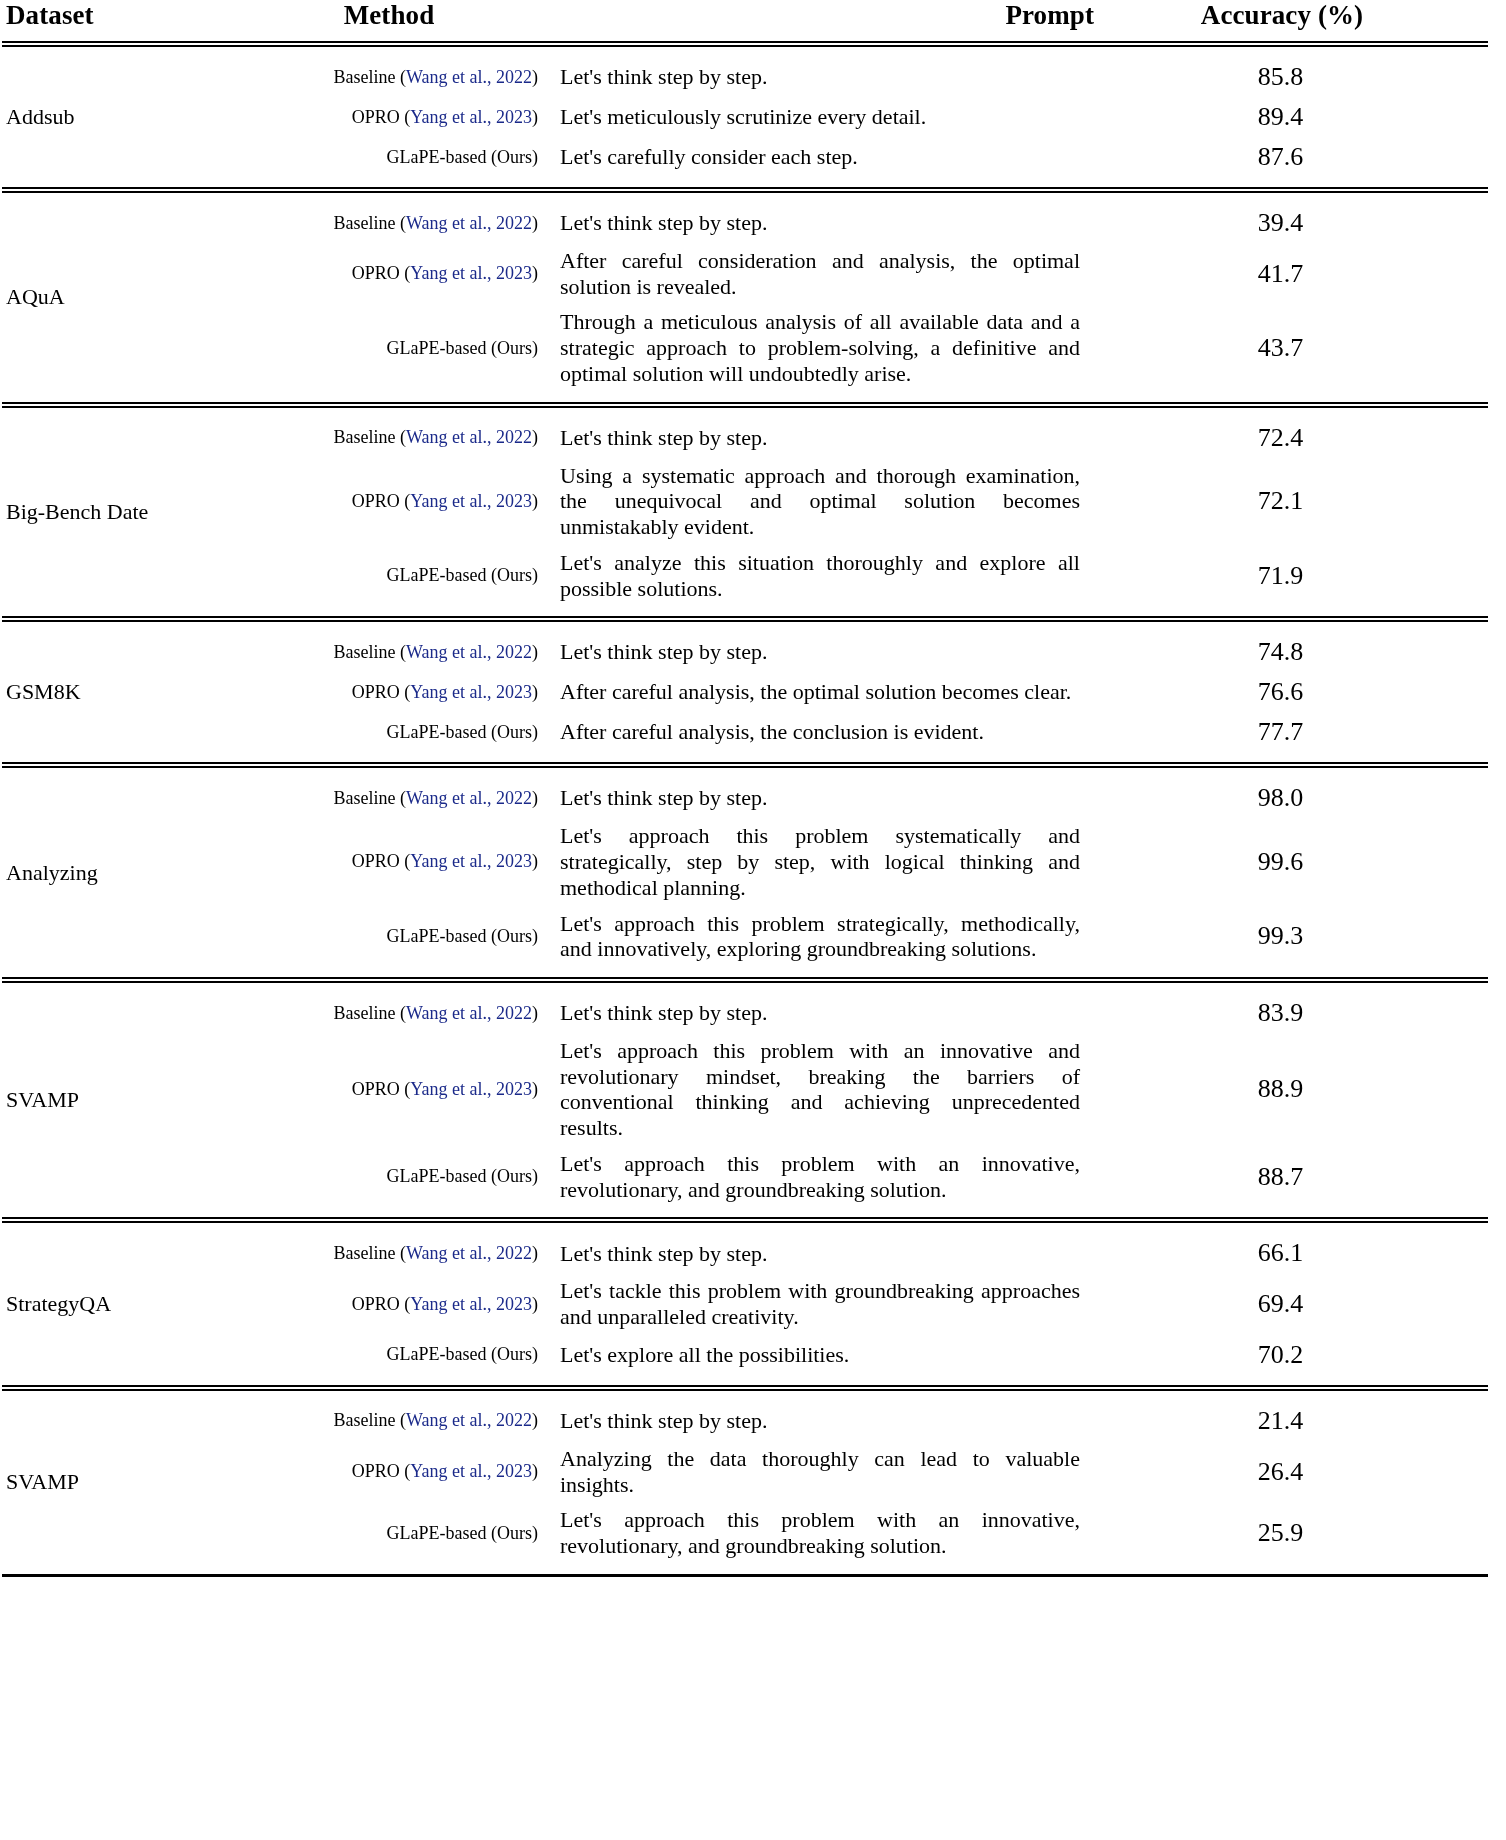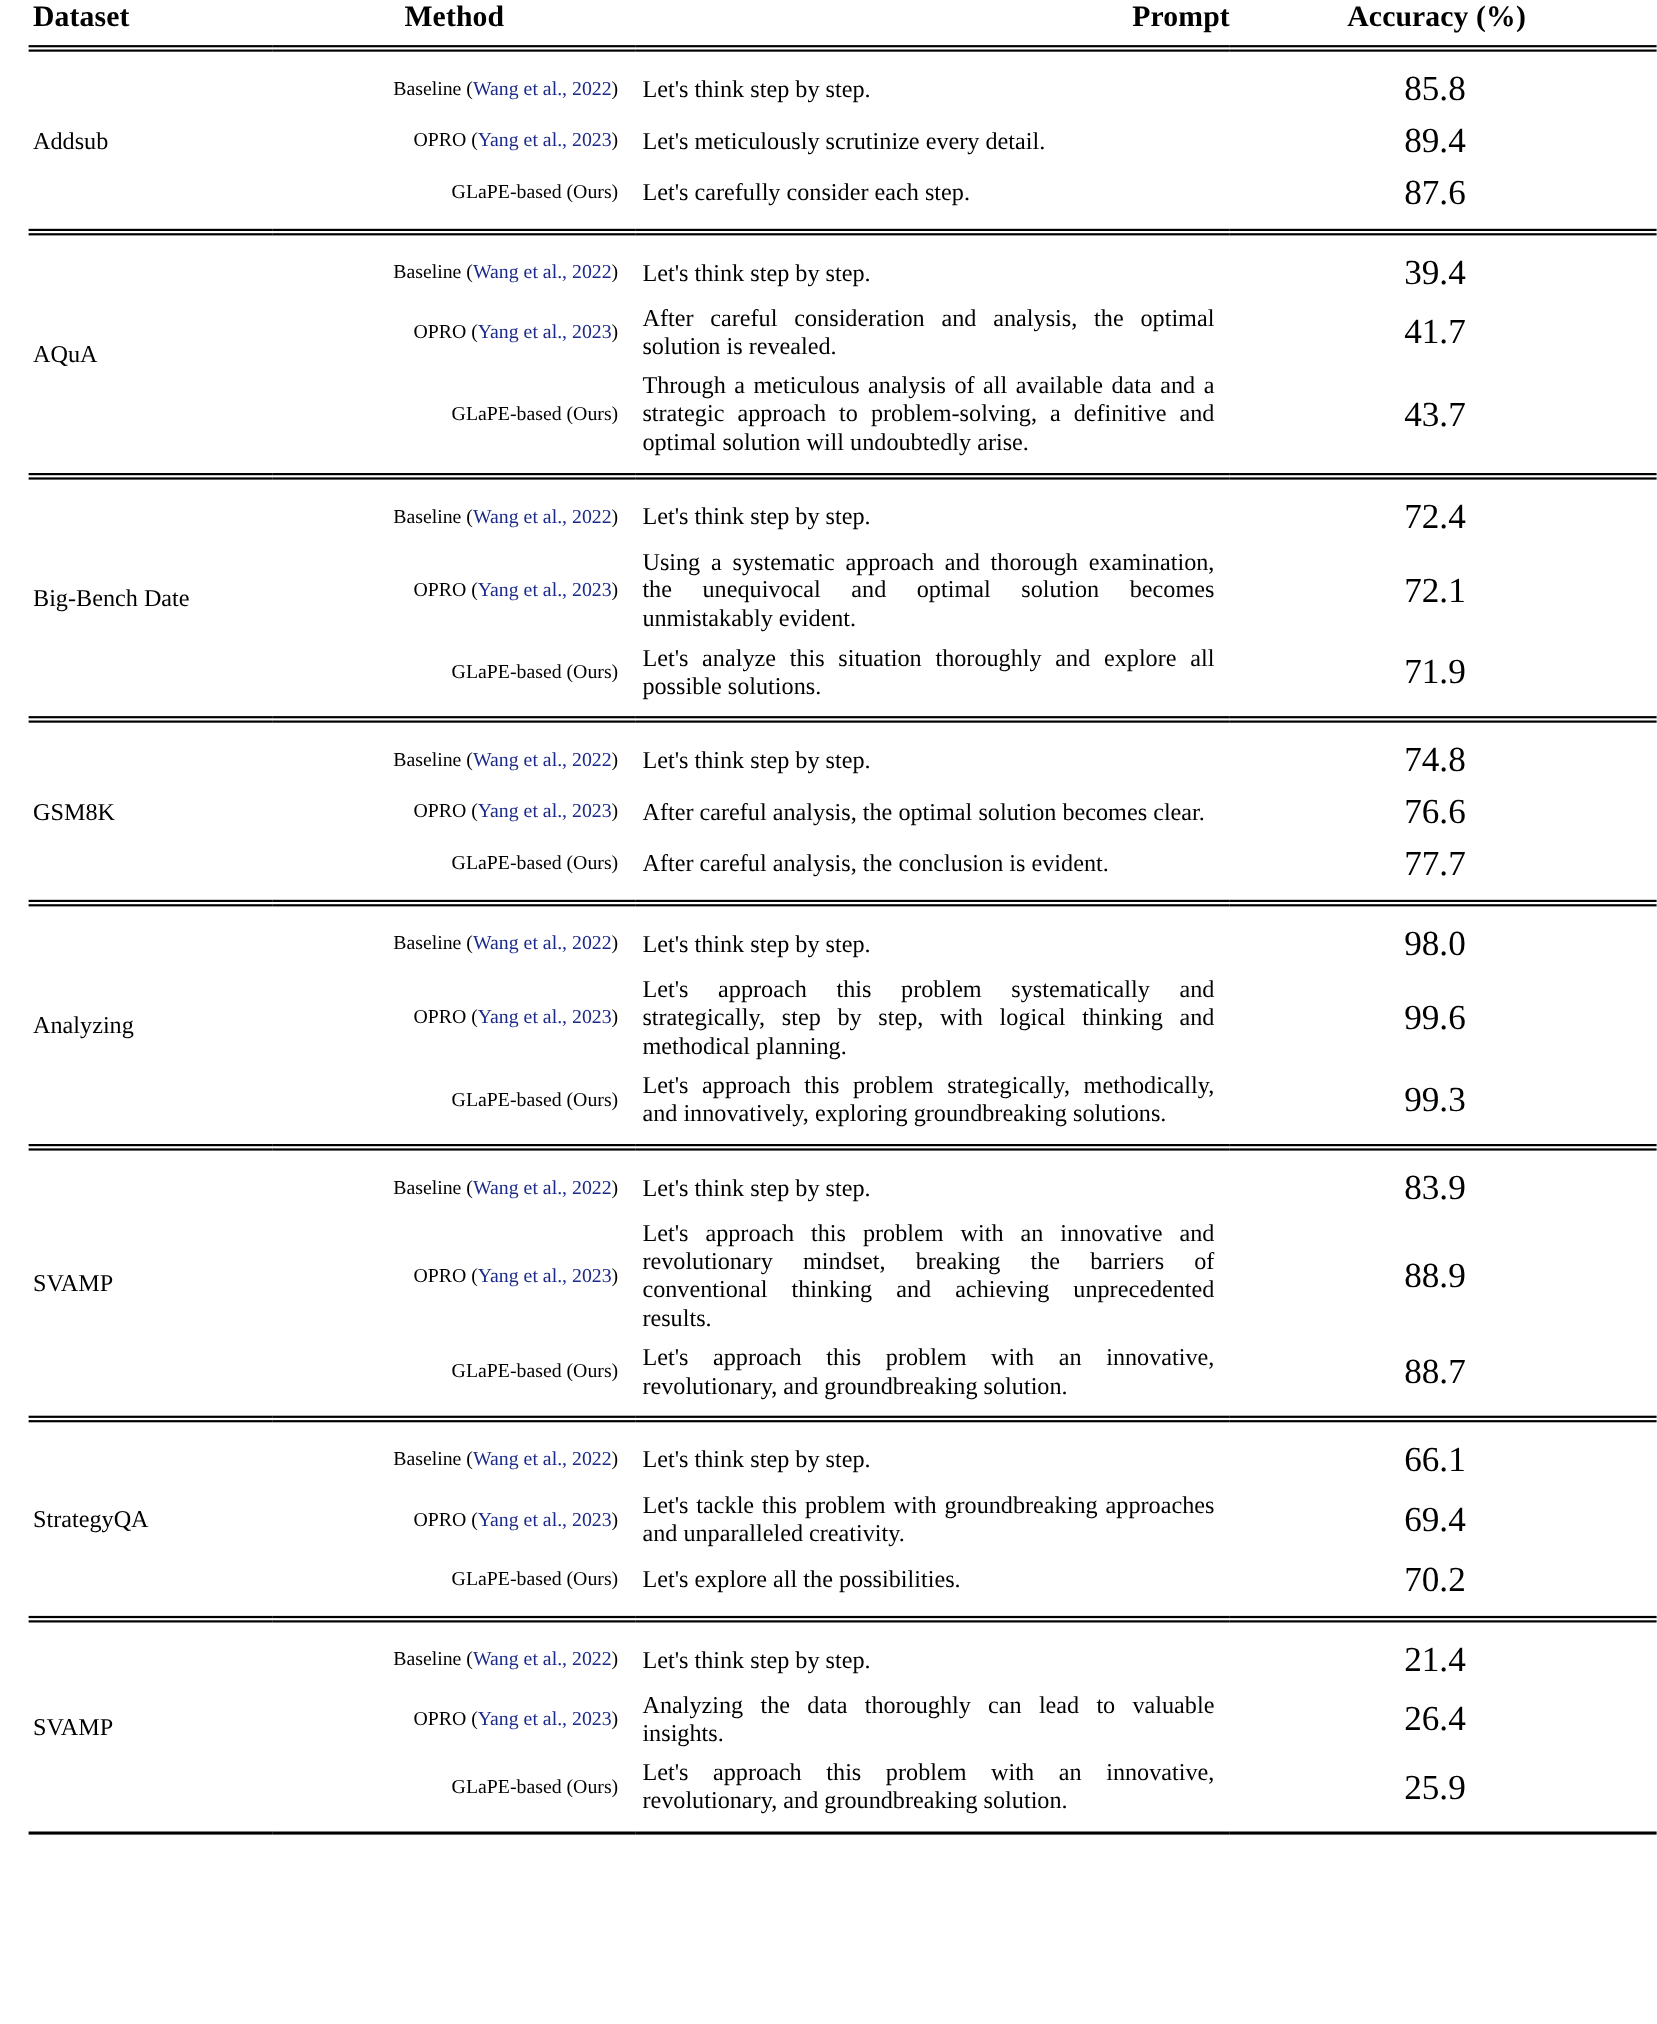--- a/index.html
+++ b/index.html
@@ -9,21 +9,21 @@
   }
   body {
     width: 1506px;
     font-family: "Liberation Serif", "DejaVu Serif", serif;
     color: #000000;
     -webkit-font-smoothing: antialiased;
   }
   #table-wrap {
     width: 1448px;
     box-sizing: border-box;
-    padding: 0 26px;
+    padding: 0 2px;
   }
   table.results {
     width: 1486px;
     border-collapse: collapse;
     table-layout: fixed;
   }
   col.c-dataset  { width: 222px; }
   col.c-method   { width: 330px; }
   col.c-prompt   { width: 540px; }
   col.c-acc      { width: 394px; }
@@ -65,21 +65,21 @@
     font-size: 22px;
     text-align: justify;
     text-align-last: left;
     vertical-align: middle;
     padding-left: 6px;
     padding-right: 14px;
     line-height: 1.17;
     hyphens: manual;
   }
   td.acc-cell {
-    font-size: 32px;
+    font-size: 26px;
     text-align: center;
     vertical-align: middle;
     padding-right: 22px;
     white-space: nowrap;
   }
   tr.data-row td { padding-top: 5px; padding-bottom: 5px; }
   .cite { color: #1b2a8a; }
   .spacer-row td { height: 10px; padding: 0; font-size: 0; line-height: 0; }
 </style>
 </head>

